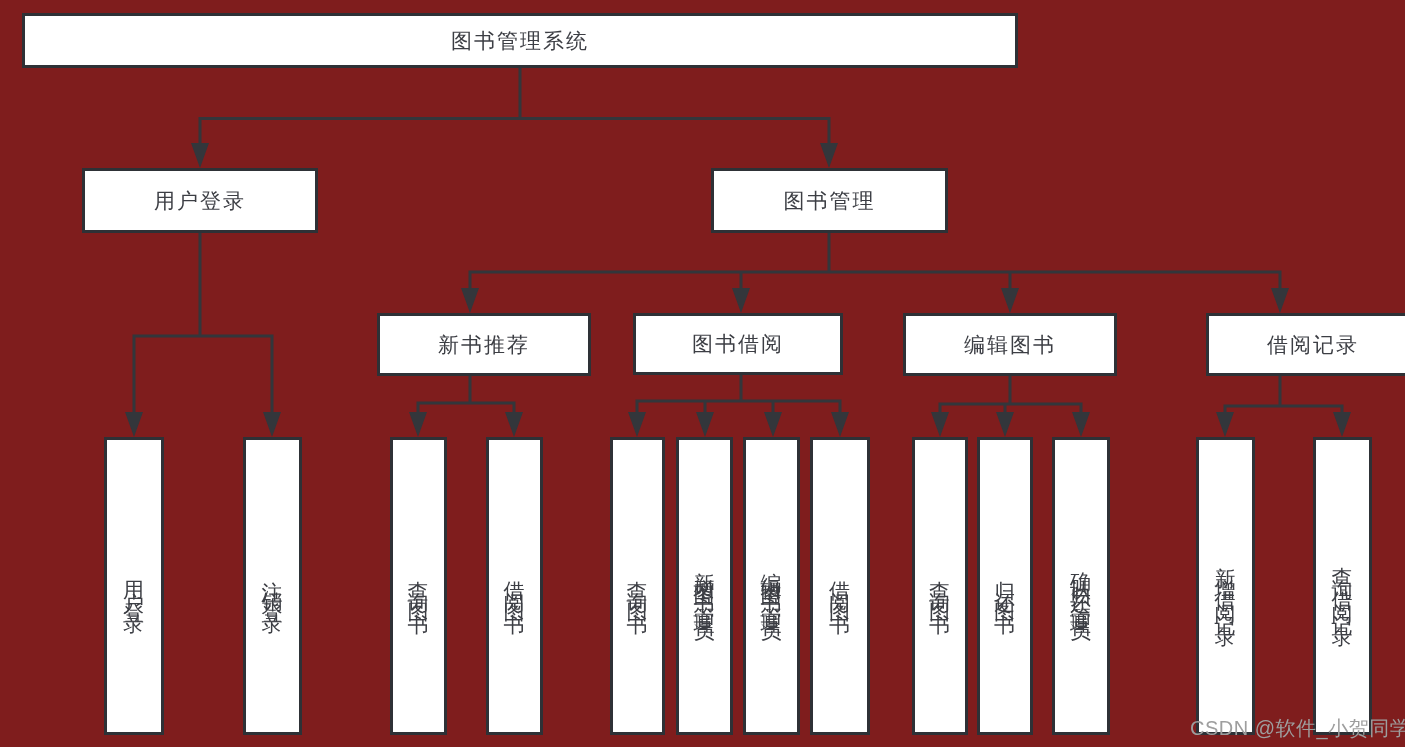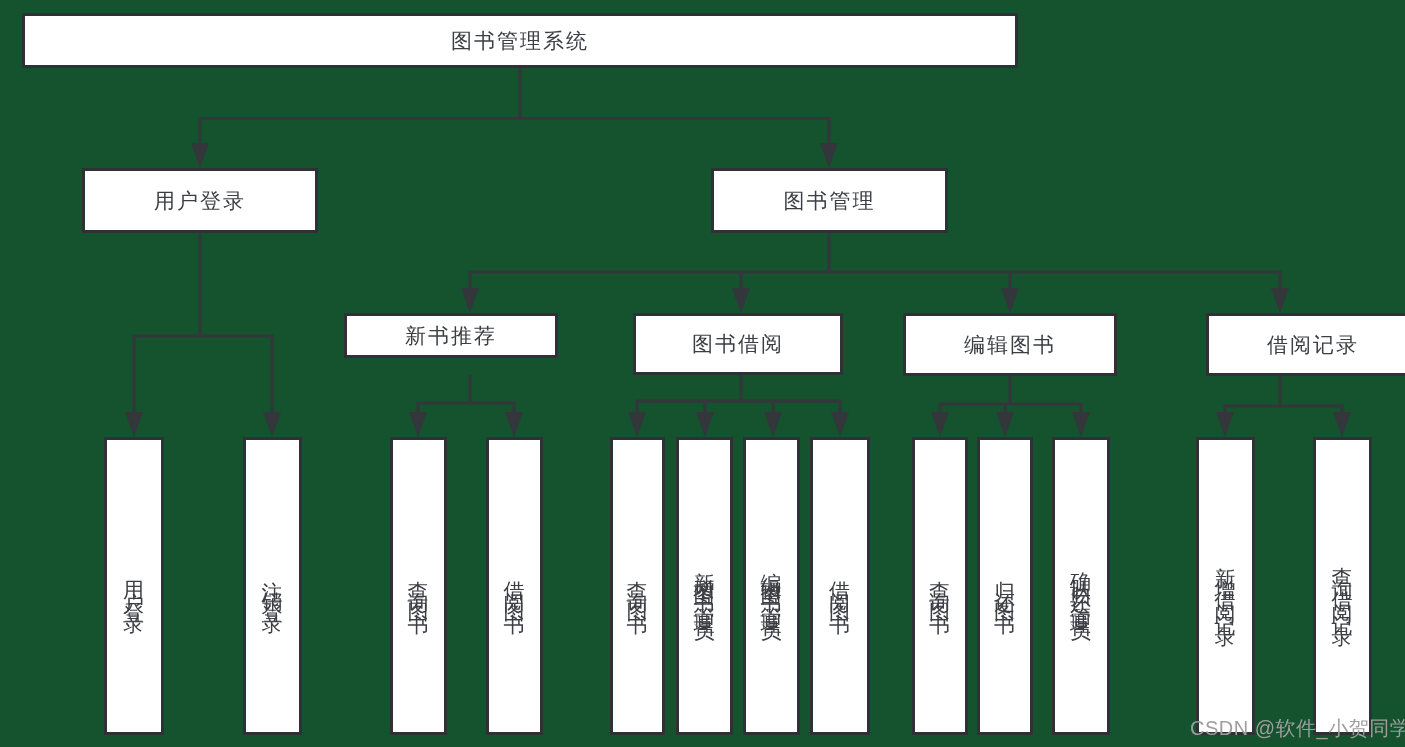--- a/index.html
+++ b/index.html
@@ -1,19 +1,19 @@
 <!DOCTYPE html>
 <html><head>
 <meta charset="utf-8">
 <style>
   html,body{margin:0;padding:0;background:#ffffff;}
   #canvas{
     position:relative;
     width:1405px;height:747px;
-    background:#14532d;
+    background:#7f1d1d;
     font-family:"Liberation Sans","DejaVu Sans",sans-serif;
     overflow:hidden;
   }
   #connectors{position:absolute;left:0;top:0;z-index:1;}
   .box{
     position:absolute;
     background:#ffffff;
     border:3px solid #2e3136;
     box-sizing:border-box;
     display:flex;align-items:center;justify-content:center;
@@ -82,21 +82,21 @@
     <path class="line" d="M1280 375 V407.5 M1223.5 406 H1343.5 M1225 406 V415 M1342 406 V415"></path>
     <polygon class="arrow" points="1225,437 1216,412 1234,412"></polygon>
     <polygon class="arrow" points="1342,437 1333,412 1351,412"></polygon>
   </svg>
 
   <div class="box hbox" style="left:22px;top:13px;width:996px;height:55px;">图书管理系统</div>
 
   <div class="box hbox" style="left:82px;top:168px;width:236px;height:65px;">用户登录</div>
   <div class="box hbox" style="left:711px;top:168px;width:237px;height:65px;">图书管理</div>
 
-  <div class="box hbox" style="left:344px;top:313px;width:214px;height:45px;">新书推荐</div>
+  <div class="box hbox" style="left:377px;top:313px;width:214px;height:63px;">新书推荐</div>
   <div class="box hbox" style="left:633px;top:313px;width:210px;height:62px;">图书借阅</div>
   <div class="box hbox" style="left:903px;top:313px;width:214px;height:63px;">编辑图书</div>
   <div class="box hbox" style="left:1173px;top:313px;width:214px;height:63px;margin-left:33px;">借阅记录</div>
 
   <div class="box vbox ls-4" style="left:104px;top:437px;width:60px;height:298px;">用户登录</div>
   <div class="box vbox ls-4" style="left:243px;top:437px;width:59px;height:298px;">注销登录</div>
 
   <div class="box vbox ls-4" style="left:390px;top:437px;width:57px;height:298px;">查询图书</div>
   <div class="box vbox ls-4" style="left:486px;top:437px;width:57px;height:298px;">借阅图书</div>
 

